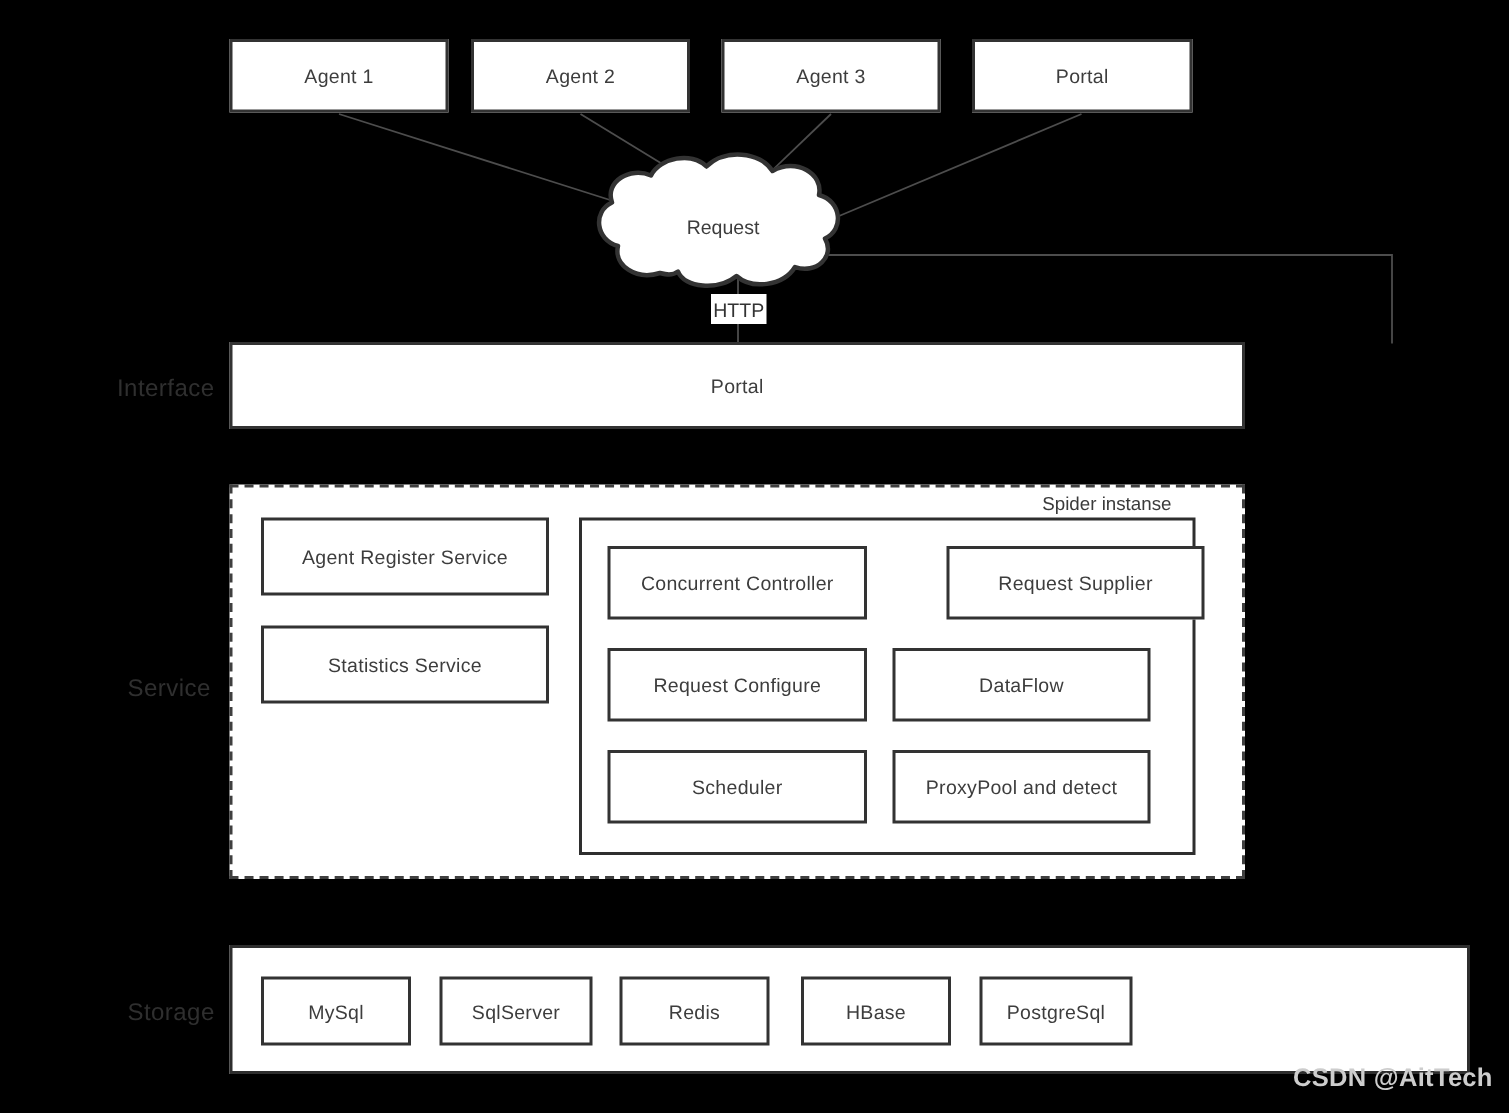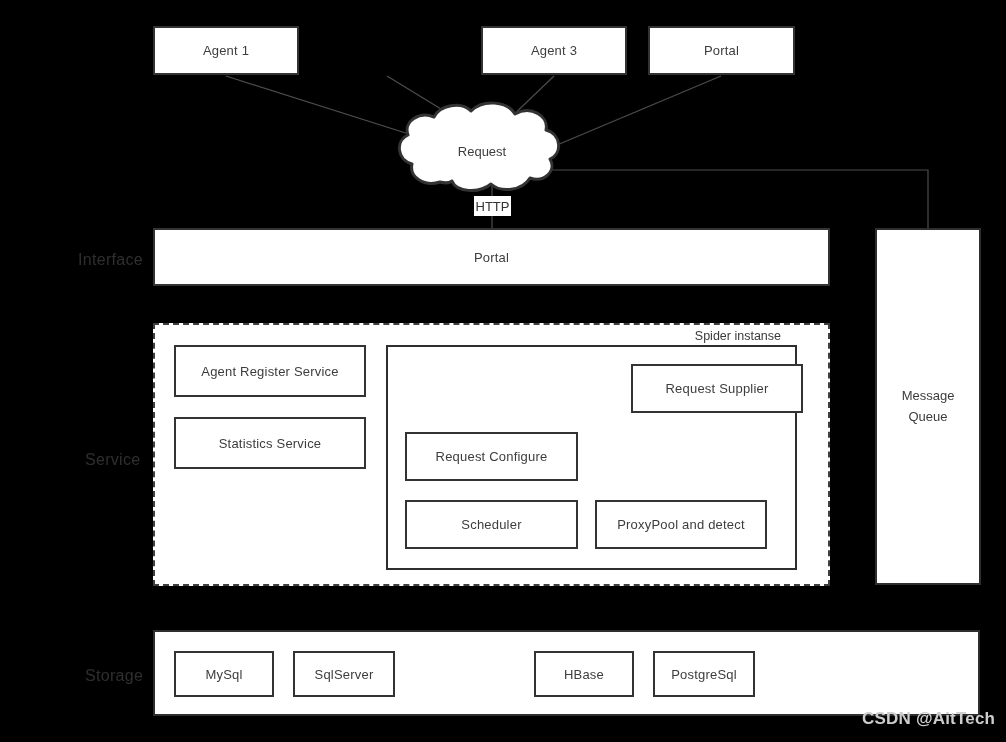--- a/index.html
+++ b/index.html
@@ -69,20 +69,23 @@
          C 561 134 563 153 550 159
          C 557 171 544 183 530 178
          C 522 191 501 193 491 184
          C 479 194 456 192 452 181
          C 448 184 444 183 440 182 Z" fill="#ffffff" stroke="#333333" stroke-width="3" stroke-linejoin="round"></path>
   </svg>
 
   <div class="node" style="left:153px;top:26px;width:146px;height:49px;">
     <span>Agent 1</span>
   </div>
+  <div class="node" style="left:314px;top:26px;width:146px;height:49px;">
+    <span>Agent 2</span>
+  </div>
   <div class="node" style="left:481px;top:26px;width:146px;height:49px;">
     <span>Agent 3</span>
   </div>
   <div class="node" style="left:648px;top:26px;width:147px;height:49px;">
     <span>Portal</span>
   </div>
 
   <div class="cloud-label">Request</div>
   <div class="http-chip">HTTP</div>
 
@@ -97,45 +100,51 @@
   <div class="node" style="left:174px;top:345px;width:192px;height:52px;">
     <span>Agent Register Service</span>
   </div>
   <div class="node" style="left:174px;top:417px;width:192px;height:52px;">
     <span>Statistics Service</span>
   </div>
 
   <div class="spider-title">Spider instanse</div>
   <div class="container-box" style="left:386px;top:345px;width:411px;height:225px;"></div>
 
+  <div class="node" style="left:405px;top:364px;width:173px;height:49px;">
+    <span>Concurrent Controller</span>
+  </div>
   <div class="node" style="left:405px;top:432px;width:173px;height:49px;">
     <span>Request Configure</span>
   </div>
   <div class="node" style="left:405px;top:500px;width:173px;height:49px;">
     <span>Scheduler</span>
   </div>
   <div class="node" style="left:631px;top:364px;width:172px;height:49px;">
     <span>Request Supplier</span>
   </div>
+  <div class="node" style="left:595px;top:432px;width:172px;height:49px;">
+    <span>DataFlow</span>
+  </div>
   <div class="node" style="left:595px;top:500px;width:172px;height:49px;">
     <span>ProxyPool and detect</span>
   </div>
 
-  <div class="mq">
-    <span>Message Queue</span>
-  </div>
 
   <div class="layer-label" style="left:85px;top:667px;">Storage</div>
   <div class="container-box" style="left:153px;top:630px;width:827px;height:86px;"></div>
 
   <div class="node" style="left:174px;top:651px;width:100px;height:46px;">
     <span>MySql</span>
   </div>
   <div class="node" style="left:293px;top:651px;width:102px;height:46px;">
     <span>SqlServer</span>
+  </div>
+  <div class="node" style="left:413px;top:651px;width:100px;height:46px;">
+    <span>Redis</span>
   </div>
   <div class="node" style="left:534px;top:651px;width:100px;height:46px;">
     <span>HBase</span>
   </div>
   <div class="node" style="left:653px;top:651px;width:102px;height:46px;">
     <span>PostgreSql</span>
   </div>
 
   <div class="watermark">CSDN @AitTech</div>
 

